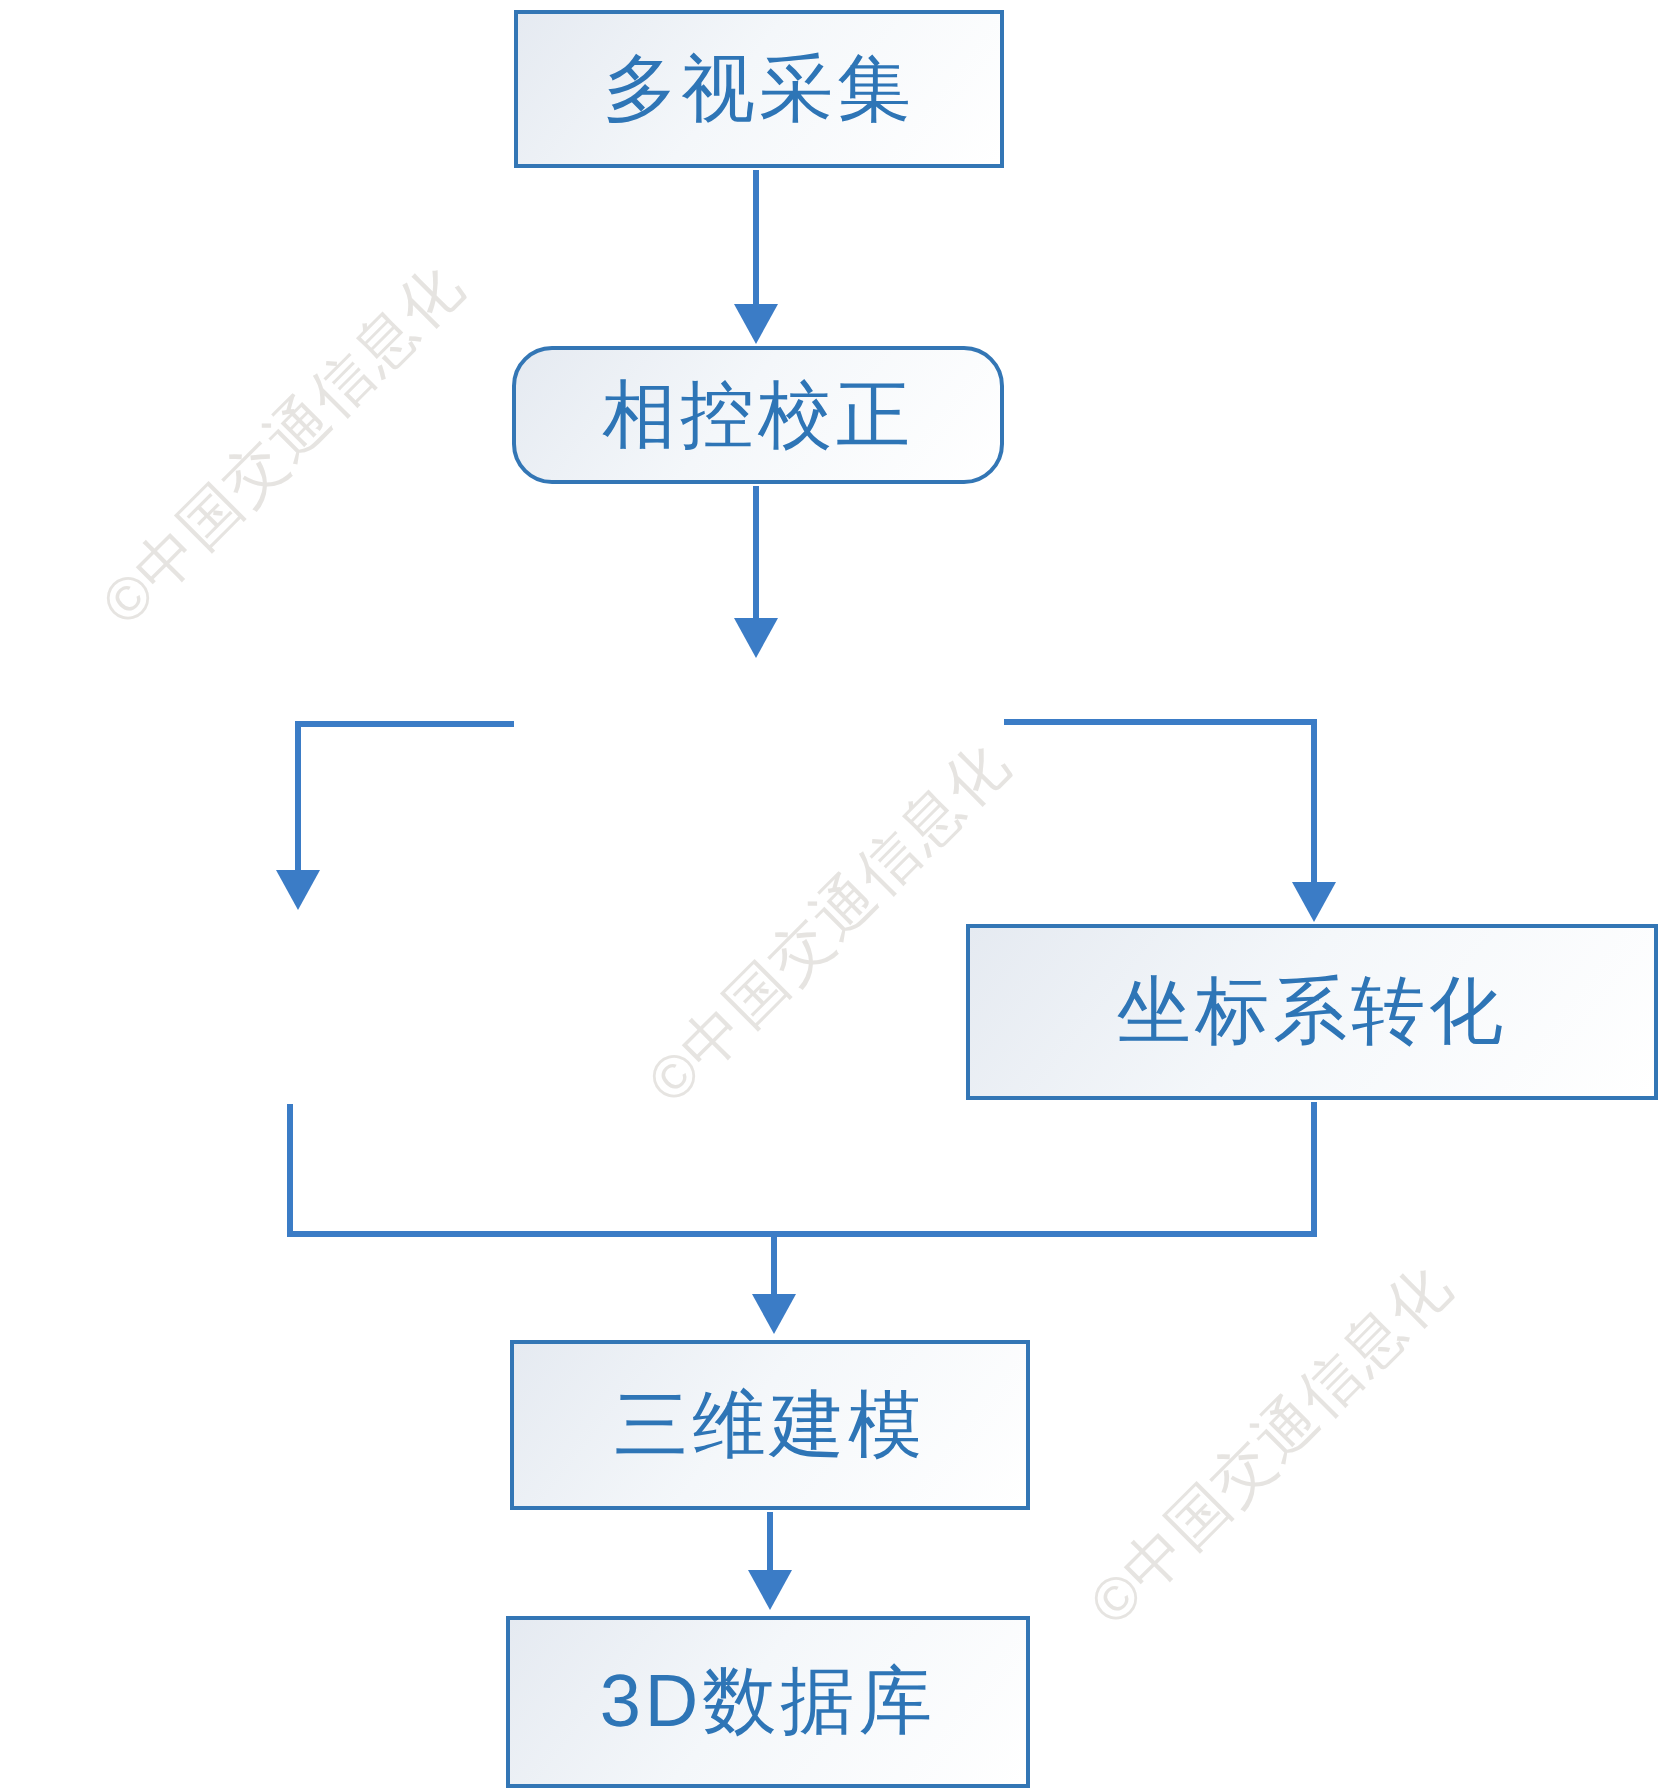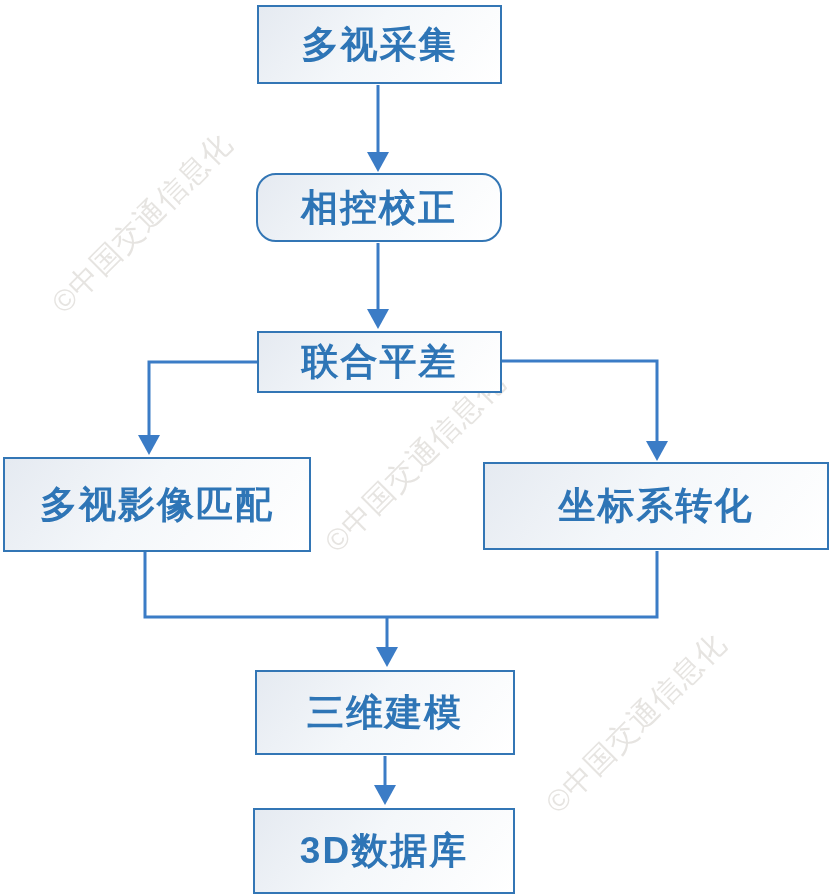--- a/index.html
+++ b/index.html
@@ -28,21 +28,21 @@
     box-sizing: border-box;
     border: 2px solid #3376b5;
     background: linear-gradient(128deg, #e5eaf1 0%, #f4f7fa 45%, #ffffff 100%);
     display: flex;
     align-items: center;
     justify-content: center;
   }
   .node .label {
     color: #2e75b6;
     font-size: 37px;
-    font-weight: bold;
+    font-weight: normal;
     letter-spacing: 2px;
     white-space: nowrap;
   }
   .watermark {
     position: absolute;
     width: 270px;
     height: 40px;
     line-height: 40px;
     text-align: center;
     font-size: 30px;
@@ -98,27 +98,21 @@
   <div class="watermark" id="wm-3">©中国交通信息化</div>
 
   <div class="node" id="node-1">
     <span class="label">多视采集</span>
   </div>
 
   <div class="node" id="node-2">
     <span class="label">相控校正</span>
   </div>
 
-  <div class="node" id="node-3">
-    <span class="label">联合平差</span>
-  </div>
 
-  <div class="node" id="node-4">
-    <span class="label">多视影像匹配</span>
-  </div>
 
   <div class="node" id="node-6">
     <span class="label">三维建模</span>
   </div>
 
   <div class="node" id="node-5">
     <span class="label">坐标系转化</span>
   </div>
 
   <div class="node" id="node-7">

